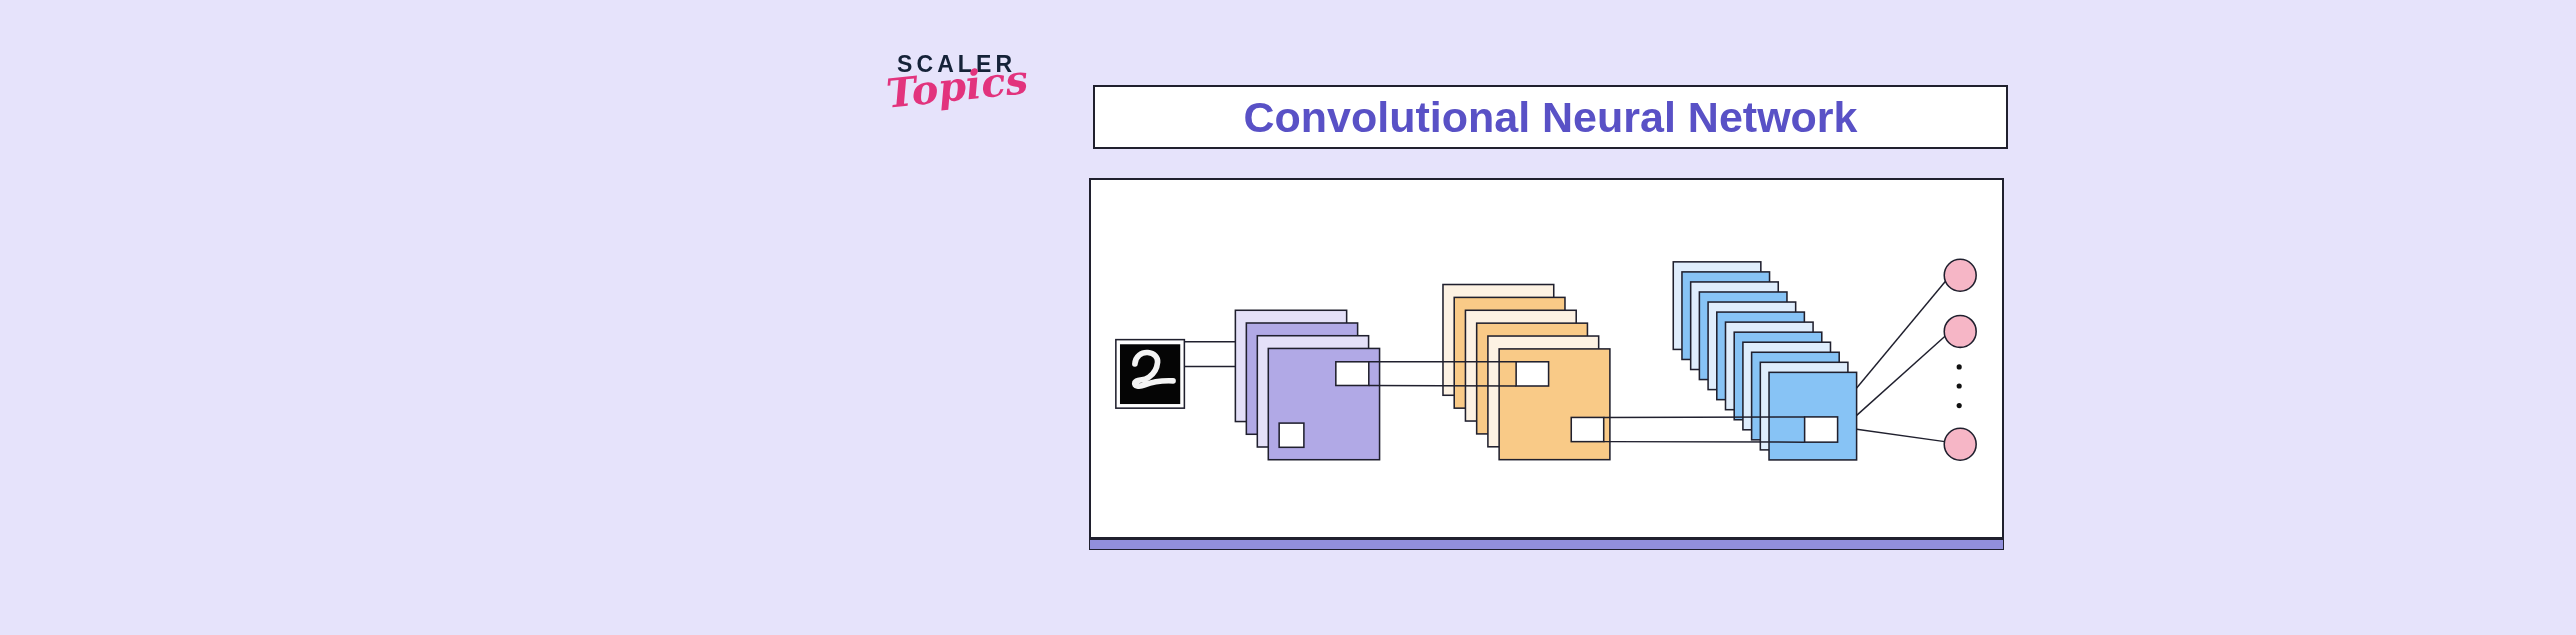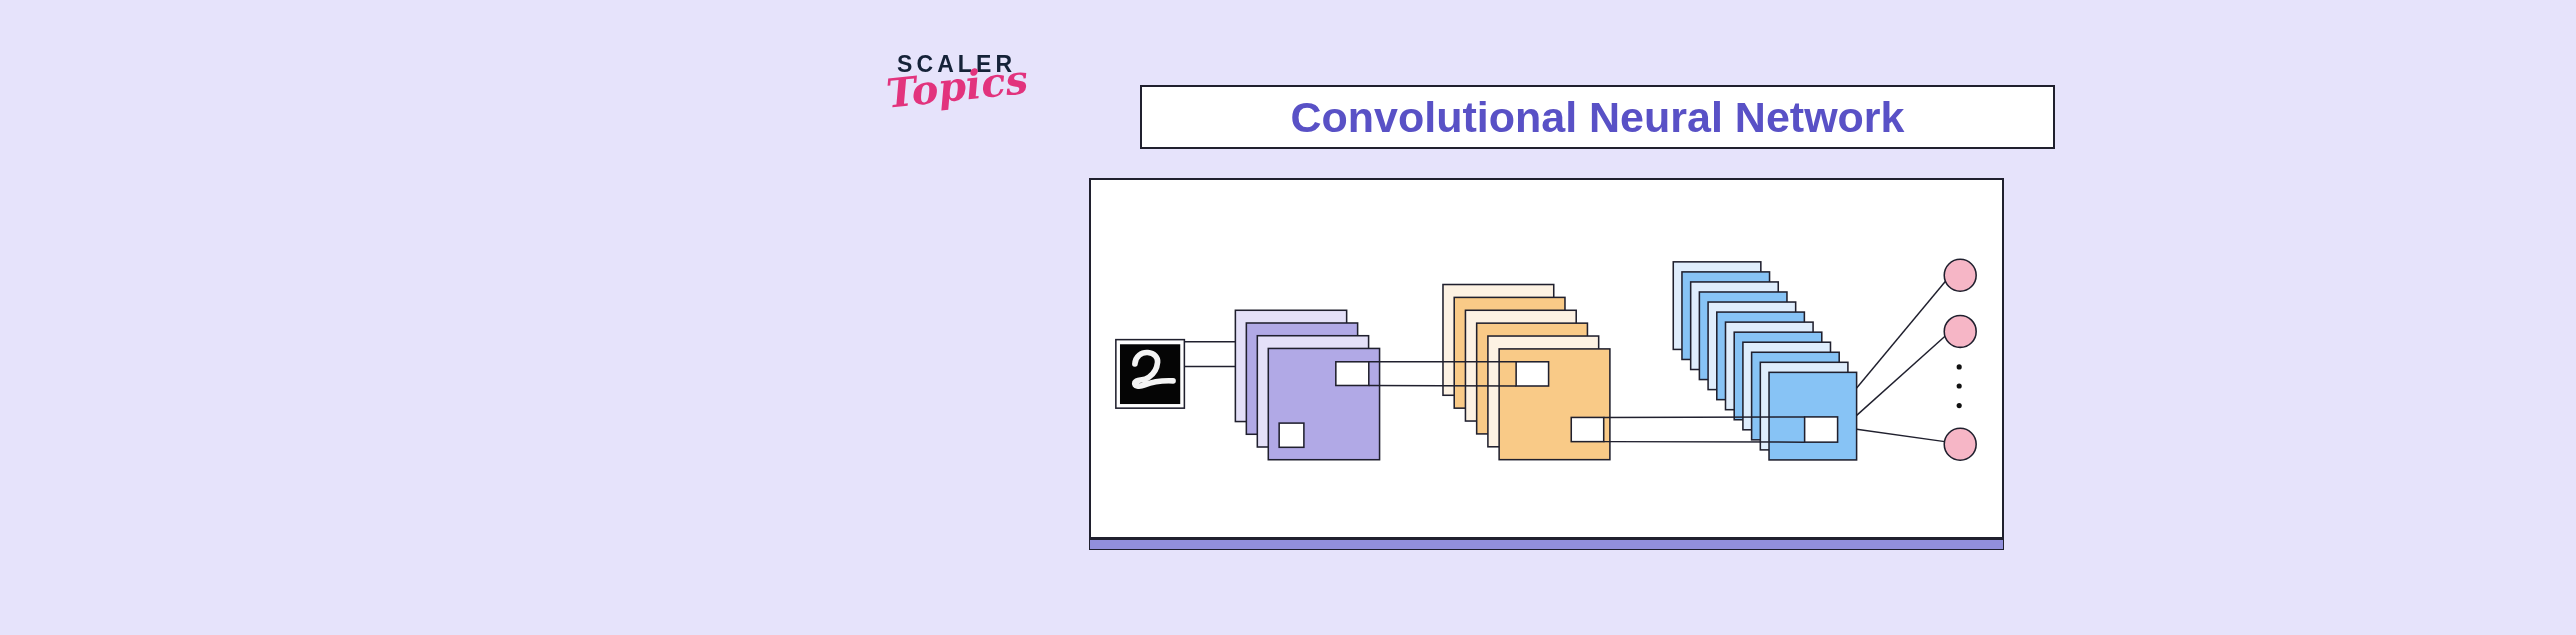--- a/index.html
+++ b/index.html
@@ -23,21 +23,21 @@
   }
   .logo-topics{
     left:884px;top:70px;width:144px;
     font-family:"DejaVu Serif", serif;font-style:italic;font-weight:bold;
     font-size:40px;color:var(--pink);white-space:nowrap;
     transform:rotate(-6deg);transform-origin:left top;
   }
 
   
   .title-box{
-    left:1140px;top:85px;width:915px;height:64px;
+    left:1093px;top:85px;width:915px;height:64px;
     background:var(--white);border:2.1px solid var(--ink);
     display:flex;align-items:center;justify-content:center;
   }
   .title-box .title-text{
     font-size:43px;font-weight:bold;color:var(--title-purple);
     letter-spacing:0px;white-space:nowrap;
   }
 
   
   .diagram-box{

